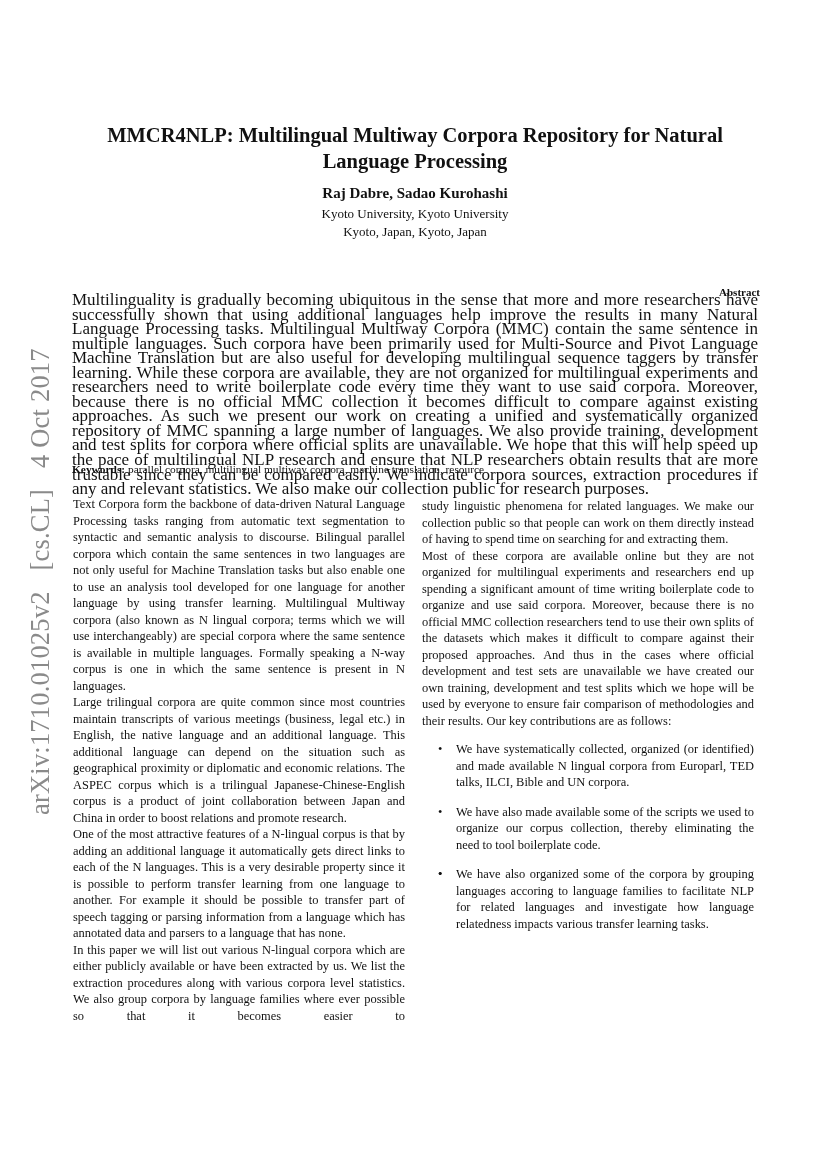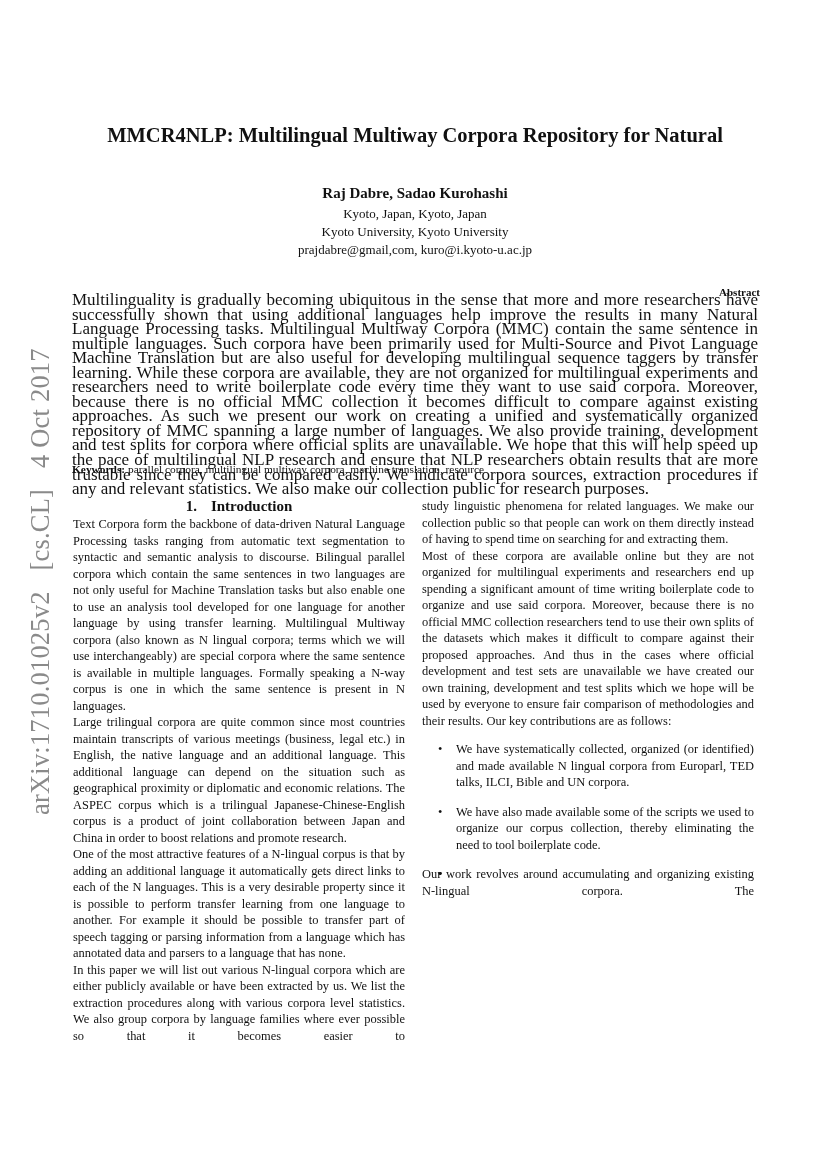--- a/index.html
+++ b/index.html
@@ -135,41 +135,38 @@
 <body>
 
 <div class="arxiv-stamp">
   <span>arXiv:1710.01025v2</span>
   <span>[cs.CL]</span>
   <span>4 Oct 2017</span>
 </div>
 
 <div class="header title">
   <div>MMCR4NLP: Multilingual Multiway Corpora Repository for Natural</div>
+  <div>Language Processing</div>
 </div>
 
 <div class="header authors">Raj Dabre, Sadao Kurohashi</div>
 
 <div class="header affil">
+  <div>Kyoto University, Kyoto University</div>
   <div>Kyoto, Japan, Kyoto, Japan</div>
-  <div>Kyoto University, Kyoto University</div>
-  <div>prajdabre@gmail,com, kuro@i.kyoto-u.ac.jp</div>
 </div>
 
 <div class="abstract-heading">Abstract</div>
 <div class="abstract-body">Multilinguality is gradually becoming ubiquitous in the sense that more and more researchers have successfully shown that using additional languages help improve the results in many Natural Language Processing tasks. Multilingual Multiway Corpora (MMC) contain the same sentence in multiple languages. Such corpora have been primarily used for Multi-Source and Pivot Language Machine Translation but are also useful for developing multilingual sequence taggers by transfer learning. While these corpora are available, they are not organized for multilingual experiments and researchers need to write boilerplate code every time they want to use said corpora. Moreover, because there is no official MMC collection it becomes difficult to compare against existing approaches. As such we present our work on creating a unified and systematically organized repository of MMC spanning a large number of languages. We also provide training, development and test splits for corpora where official splits are unavailable. We hope that this will help speed up the pace of multilingual NLP research and ensure that NLP researchers obtain results that are more trustable since they can be compared easily. We indicate corpora sources, extraction procedures if any and relevant statistics. We also make our collection public for research purposes.</div>
 
 <div class="keywords">
   <b>Keywords:</b><span> parallel corpora, multilingual multiway corpora, machine translation, resource</span>
 </div>
 
 <div class="col col-left">
-  <div class="section-heading">
-    <span class="num">1.</span><span>Introduction</span>
-  </div>
   <p>Text Corpora form the backbone of data-driven Natural Language Processing tasks ranging from automatic text segmentation to syntactic and semantic analysis to discourse. Bilingual parallel corpora which contain the same sentences in two languages are not only useful for Machine Translation tasks but also enable one to use an analysis tool developed for one language for another language by using transfer learning. Multilingual Multiway corpora (also known as N lingual corpora; terms which we will use interchangeably) are special corpora where the same sentence is available in multiple languages. Formally speaking a N-way corpus is one in which the same sentence is present in N languages.</p>
   <p>Large trilingual corpora are quite common since most countries maintain transcripts of various meetings (business, legal etc.) in English, the native language and an additional language. This additional language can depend on the situation such as geographical proximity or diplomatic and economic relations. The ASPEC corpus which is a trilingual Japanese-Chinese-English corpus is a product of joint collaboration between Japan and China in order to boost relations and promote research.</p>
   <p>One of the most attractive features of a N-lingual corpus is that by adding an additional language it automatically gets direct links to each of the N languages. This is a very desirable property since it is possible to perform transfer learning from one language to another. For example it should be possible to transfer part of speech tagging or parsing information from a language which has annotated data and parsers to a language that has none.</p>
   <p class="justify-last">In this paper we will list out various N-lingual corpora which are either publicly available or have been extracted by us. We list the extraction procedures along with various corpora level statistics. We also group corpora by language families where ever possible so that it becomes easier to</p>
 </div>
 
 <div class="col col-right">
   <p>study linguistic phenomena for related languages. We make our collection public so that people can work on them directly instead of having to spend time on searching for and extracting them.</p>
   <p>Most of these corpora are available online but they are not organized for multilingual experiments and researchers end up spending a significant amount of time writing boilerplate code to organize and use said corpora. Moreover, because there is no official MMC collection researchers tend to use their own splits of the datasets which makes it difficult to compare against their proposed approaches. And thus in the cases where official development and test sets are unavailable we have created our own training, development and test splits which we hope will be used by everyone to ensure fair comparison of methodologies and their results. Our key contributions are as follows:</p>
 
@@ -180,17 +177,17 @@
     </li>
     <li>
       <span class="dot">•</span>
       <span>We have also made available some of the scripts we used to organize our corpus collection, thereby eliminating the need to tool boilerplate code.</span>
     </li>
     <li>
       <span class="dot">•</span>
     </li>
     <li>
       <span class="dot">•</span>
+      <span>We have also organized some of the corpora by grouping languages accoring to language families to facilitate NLP for related languages and investigate how language relatedness impacts various transfer learning tasks.</span>
     </li>
   </ul>
 
-  <p class="justify-last">Our work revolves around accumulating and organizing existing N-lingual corpora. The</p>
 </div>
 
 </body></html>

